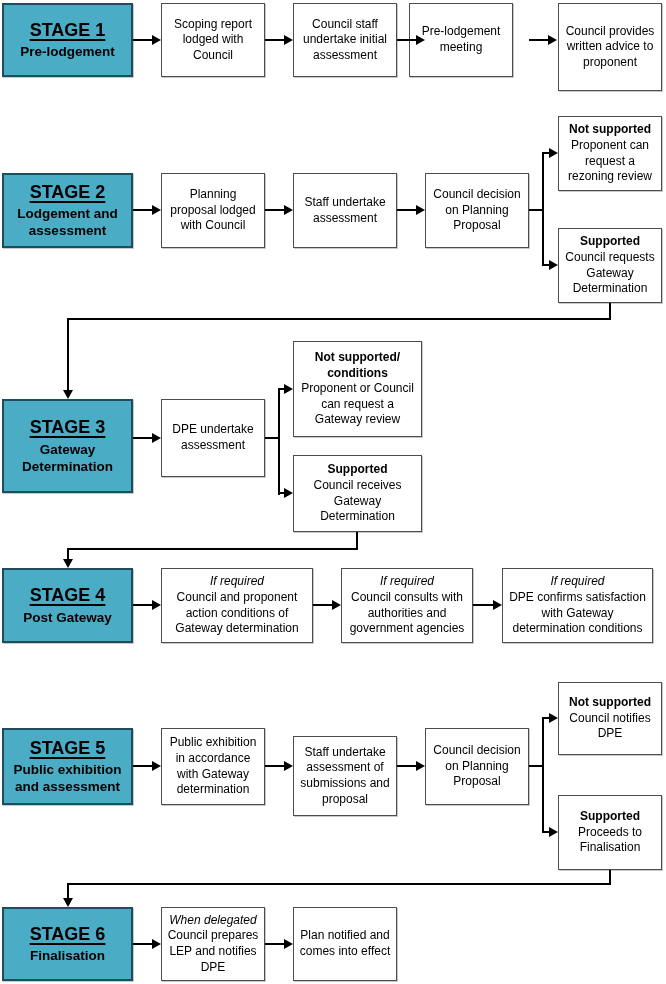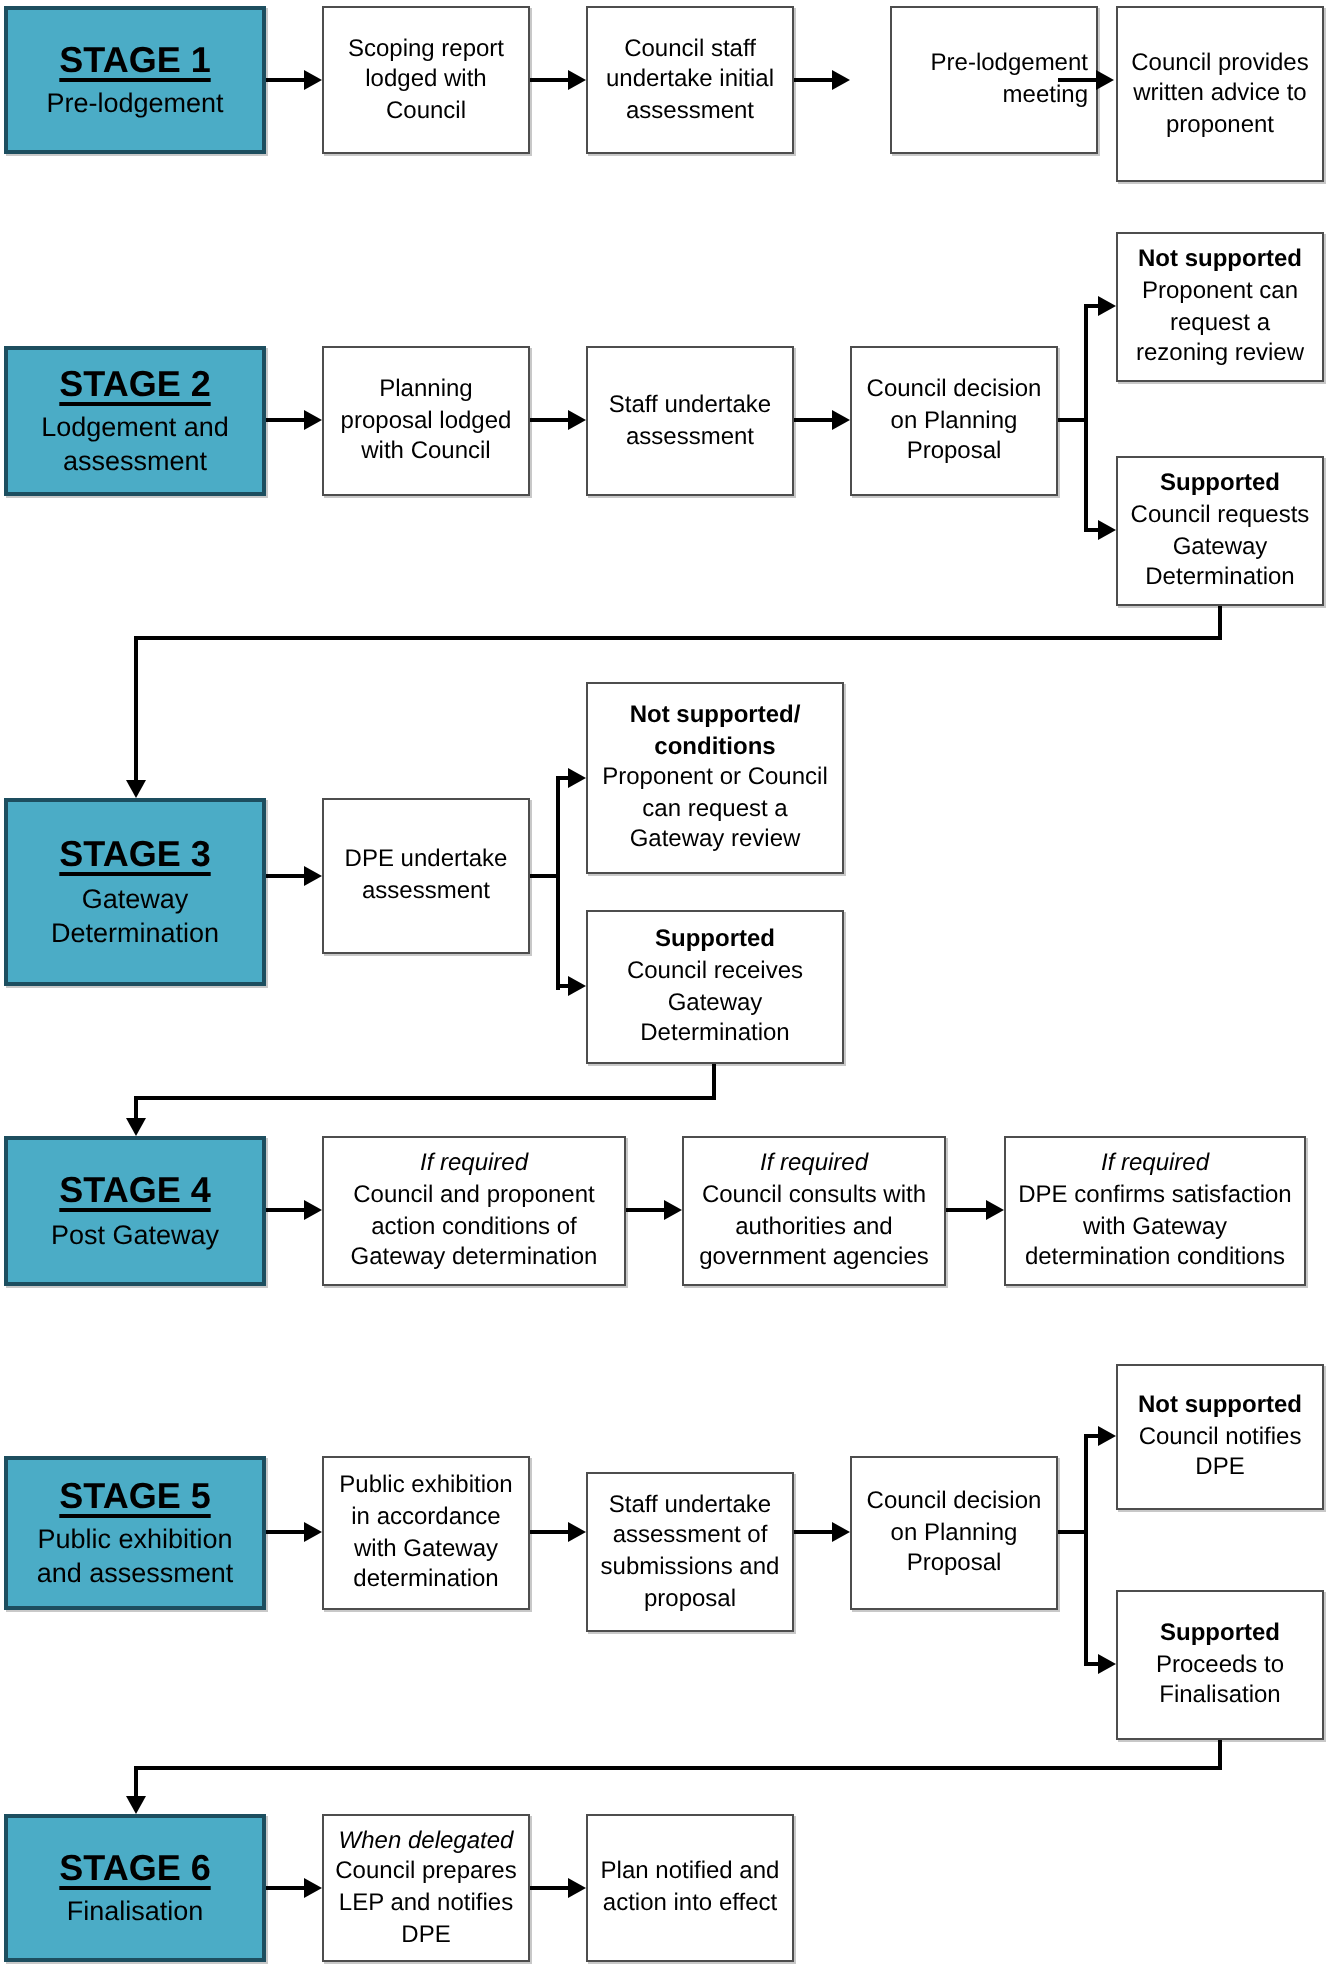--- a/index.html
+++ b/index.html
@@ -3,21 +3,21 @@
 <meta charset="utf-8">
 <style>
   html,body{margin:0;padding:0;background:#fff;}
   #canvas{position:relative;width:666px;height:984px;background:#fff;
     font-family:"Liberation Sans",sans-serif;color:#000;}
   .stage{position:absolute;background:#4bacc6;border:2px solid #1d4e5f;
     box-sizing:border-box;display:flex;flex-direction:column;justify-content:center;
     align-items:center;text-align:center;box-shadow:1px 1px 0 #c9c9c9;}
   .stage .t{font-weight:bold;font-size:18px;text-decoration:underline;
     text-decoration-thickness:2px;text-underline-offset:3px;line-height:1.25;}
-  .stage .s{font-weight:normal;font-size:13.5px;line-height:1.25;margin-top:3px;padding:0 4px;}
+  .stage .s{font-weight:bold;font-size:13.5px;line-height:1.25;margin-top:3px;padding:0 4px;}
   .node{position:absolute;background:#fff;border:1px solid #4d4d4d;box-sizing:border-box;
     display:flex;flex-direction:column;justify-content:center;align-items:center;
     text-align:center;font-size:12px;line-height:1.3;padding:2px 4px;
     box-shadow:1px 1px 0 #c8c8c8;}
   .node .b{font-weight:bold;}
   .node .q{font-style:italic;}
   .hline,.vline{position:absolute;background:#000;}
   .hline{height:2px;}
   .vline{width:2px;}
   .ar{position:absolute;width:0;height:0;border-left:9px solid #000;
@@ -29,21 +29,21 @@
 <body>
 
 <div id="canvas">
 
   <div class="stage" style="left:2px;top:3px;width:131px;height:74px;">
     <div class="t">STAGE 1</div>
     <div class="s">Pre-lodgement</div>
   </div>
   <div class="node" style="left:161px;top:3px;width:104px;height:74px;">Scoping report lodged with Council</div>
   <div class="node" style="left:293px;top:3px;width:104px;height:74px;">Council staff undertake initial assessment</div>
-  <div class="node" style="left:445px;top:3px;width:104px;height:74px;text-align:right;">Pre-lodgement meeting</div>
+  <div class="node" style="left:409px;top:3px;width:104px;height:74px;">Pre-lodgement meeting</div>
   <div class="node" style="left:558px;top:3px;width:104px;height:88px;">Council provides written advice to proponent</div>
   <div class="hline" style="left:133px;top:39px;width:20px;"></div>
   <div class="ar" style="left:152px;top:35px;"></div>
   <div class="hline" style="left:265px;top:39px;width:20px;"></div>
   <div class="ar" style="left:284px;top:35px;"></div>
   <div class="hline" style="left:397px;top:39px;width:20px;"></div>
   <div class="ar" style="left:416px;top:35px;"></div>
   <div class="hline" style="left:529px;top:39px;width:20px;"></div>
   <div class="ar" style="left:548px;top:35px;"></div>
 
@@ -167,19 +167,19 @@
   <div class="ad" style="left:63px;top:898px;"></div>
 
   <div class="stage" style="left:2px;top:907px;width:131px;height:74px;">
     <div class="t">STAGE 6</div>
     <div class="s">Finalisation</div>
   </div>
   <div class="node" style="left:161px;top:907px;width:104px;height:74px;">
     <div class="q">When delegated</div>
     <div>Council prepares LEP and notifies DPE</div>
   </div>
-  <div class="node" style="left:293px;top:907px;width:104px;height:74px;">Plan notified and action into effect</div>
+  <div class="node" style="left:293px;top:907px;width:104px;height:74px;">Plan notified and comes into effect</div>
   <div class="hline" style="left:133px;top:943px;width:20px;"></div>
   <div class="ar" style="left:152px;top:939px;"></div>
   <div class="hline" style="left:265px;top:943px;width:20px;"></div>
   <div class="ar" style="left:284px;top:939px;"></div>
 
 </div>
 
 </body></html>

